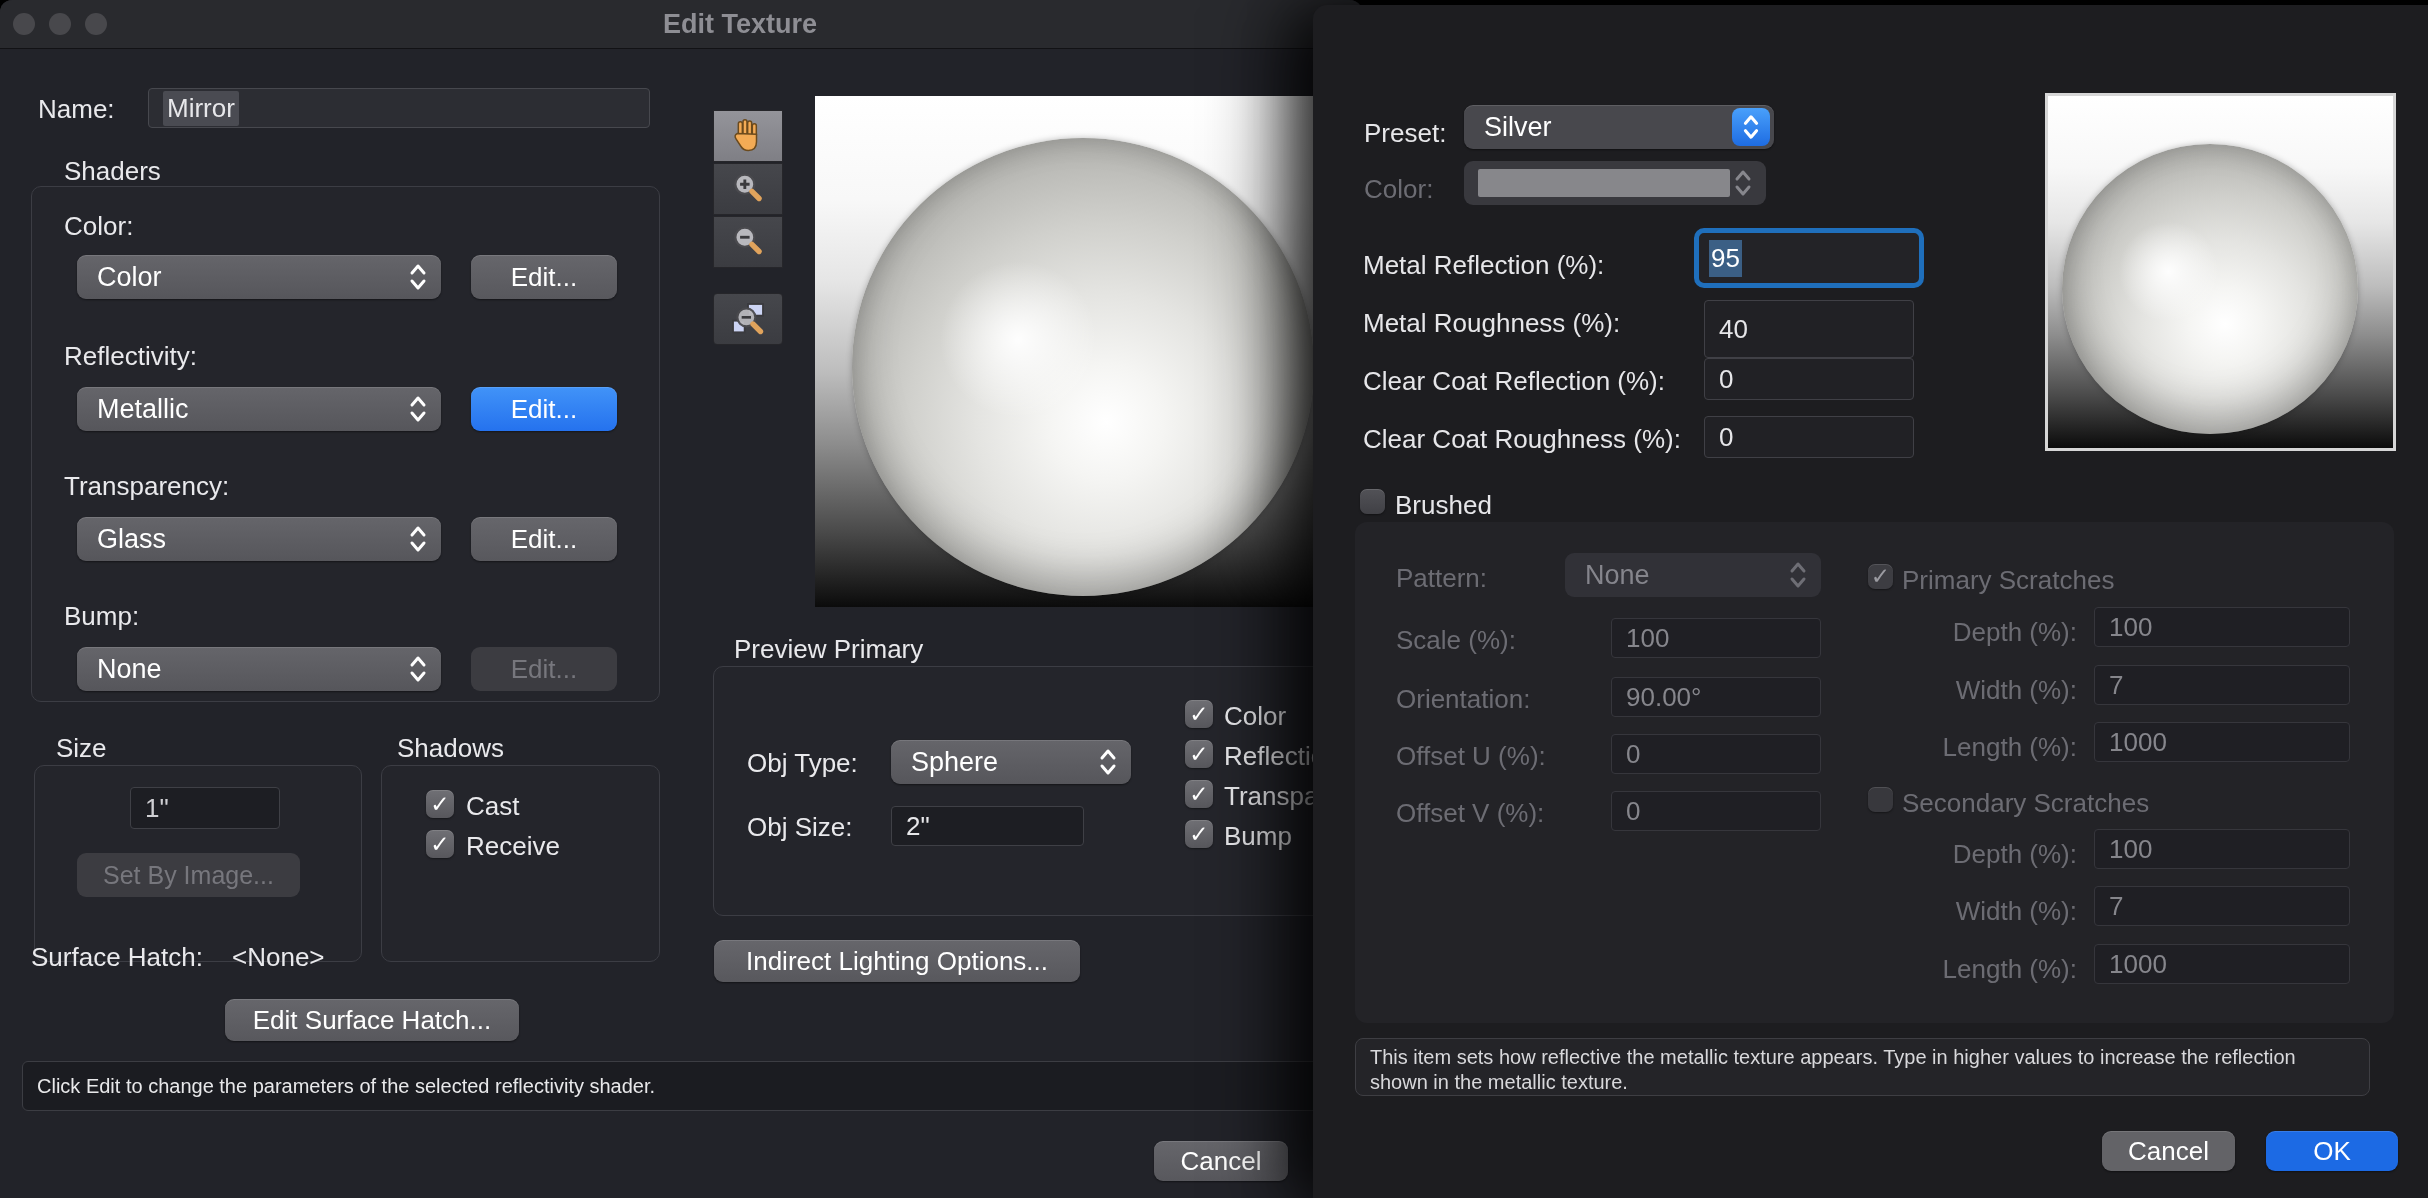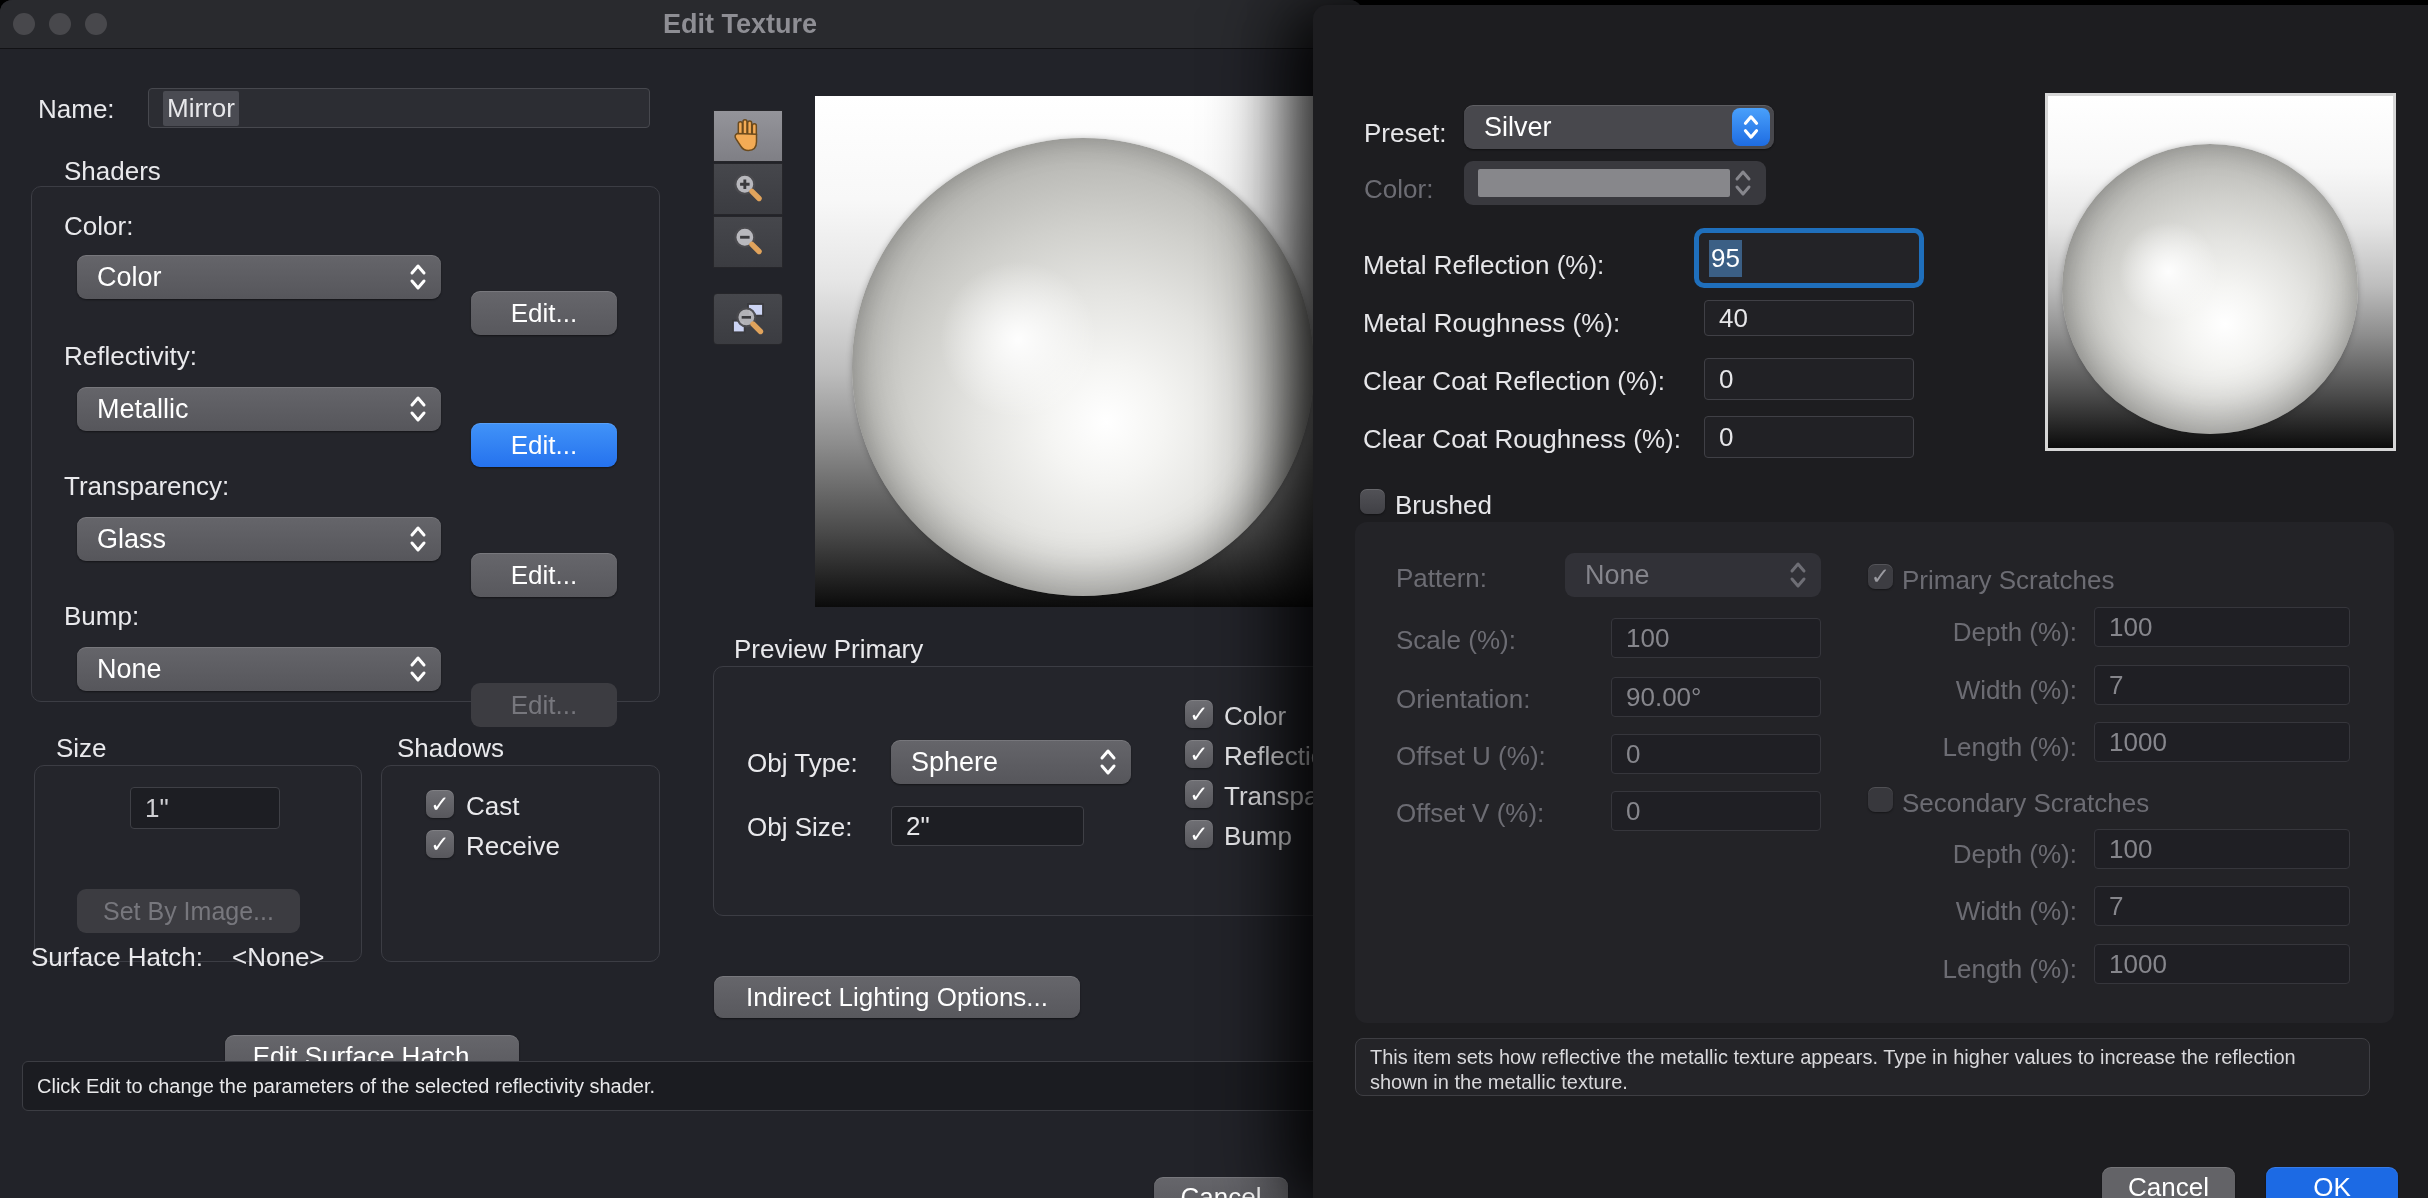--- a/index.html
+++ b/index.html
@@ -17,21 +17,21 @@
   
   .label{color:#e9e9ec;font-size:26px;}
   .dropdown{position:absolute;height:44px;border-radius:9px;background:linear-gradient(#65656a,#56565b);
     box-shadow:inset 0 1px 0 rgba(255,255,255,.12),0 1px 2px rgba(0,0,0,.45);display:flex;align-items:center;}
   .dropdown .val{color:#fff;font-size:27px;padding-left:20px;flex:1;white-space:nowrap;overflow:hidden;}
   .dropdown.dis{background:#2e2e33;box-shadow:none;}
   .dropdown.dis .val{color:#7d7d84;}
   .chev{width:26px;height:34px;margin-right:10px;flex:none;}
   .btn{position:absolute;height:44px;border-radius:9px;background:linear-gradient(#66666b,#58585d);
     box-shadow:inset 0 1px 0 rgba(255,255,255,.12),0 1px 2px rgba(0,0,0,.45);
-    color:#fff;font-size:26px;display:flex;align-items:center;justify-content:center;white-space:nowrap;margin-top:36px;}
+    color:#fff;font-size:26px;display:flex;align-items:center;justify-content:center;white-space:nowrap;}
   .btn.primary{background:linear-gradient(#4193f8,#2572ee);}
   .btn.dis{background:#3c3c41;box-shadow:none;color:#77777d;}
   .field{position:absolute;background:#1d1e23;border:1px solid #3f4046;border-radius:4px;color:#e7e7ea;font-size:26px;
     display:flex;align-items:center;padding-left:14px;box-sizing:border-box;}
   .cb{position:absolute;width:28px;height:28px;border-radius:7px;box-shadow:inset 0 1px 0 rgba(255,255,255,.12),0 1px 2px rgba(0,0,0,.4);}
   .cb.checked{background:linear-gradient(#707075,#57575c);}
   .cb.checked::after{content:"✓";position:absolute;inset:0;display:flex;align-items:center;justify-content:center;color:#fff;font-size:23px;font-weight:bold;}
   .cb.unchecked{background:linear-gradient(#525257,#404045);}
   .cb.dim.checked{background:#3d3d42;}
   .cb.dim.checked::after{color:#9b9ba1;}
@@ -226,21 +226,21 @@
         <path d="M7 21 L13 28 L19 21" fill="none" stroke="#87878d" stroke-width="3" stroke-linecap="round" stroke-linejoin="round"></path>
       </svg>
   </div>
 
   <div class="rlabel" style="left:50px;top:245px;">Metal Reflection (%):</div>
   <div class="focusring" style="left:381px;top:223px;width:230px;height:60px;">
     <span class="selhl">95</span>
   </div>
 
   <div class="rlabel" style="left:50px;top:303px;">Metal Roughness (%):</div>
-  <div class="rfield" style="left:391px;top:295px;width:210px;height:36px;">40</div>
+  <div class="rfield" style="left:391px;top:295px;width:210px;height:58px;">40</div>
 
   <div class="rlabel" style="left:50px;top:361px;">Clear Coat Reflection (%):</div>
   <div class="rfield" style="left:391px;top:353px;width:210px;height:42px;">0</div>
 
   <div class="rlabel" style="left:50px;top:419px;">Clear Coat Roughness (%):</div>
   <div class="rfield" style="left:391px;top:411px;width:210px;height:42px;">0</div>
 
   <div class="cb unchecked" style="left:47px;top:484px;width:25px;height:25px;"></div>
   <div class="rlabel" style="left:82px;top:485px;">Brushed</div>
   <div class="abs" style="left:42px;top:517px;width:1039px;height:501px;background:#232327;border-radius:12px;"></div>

